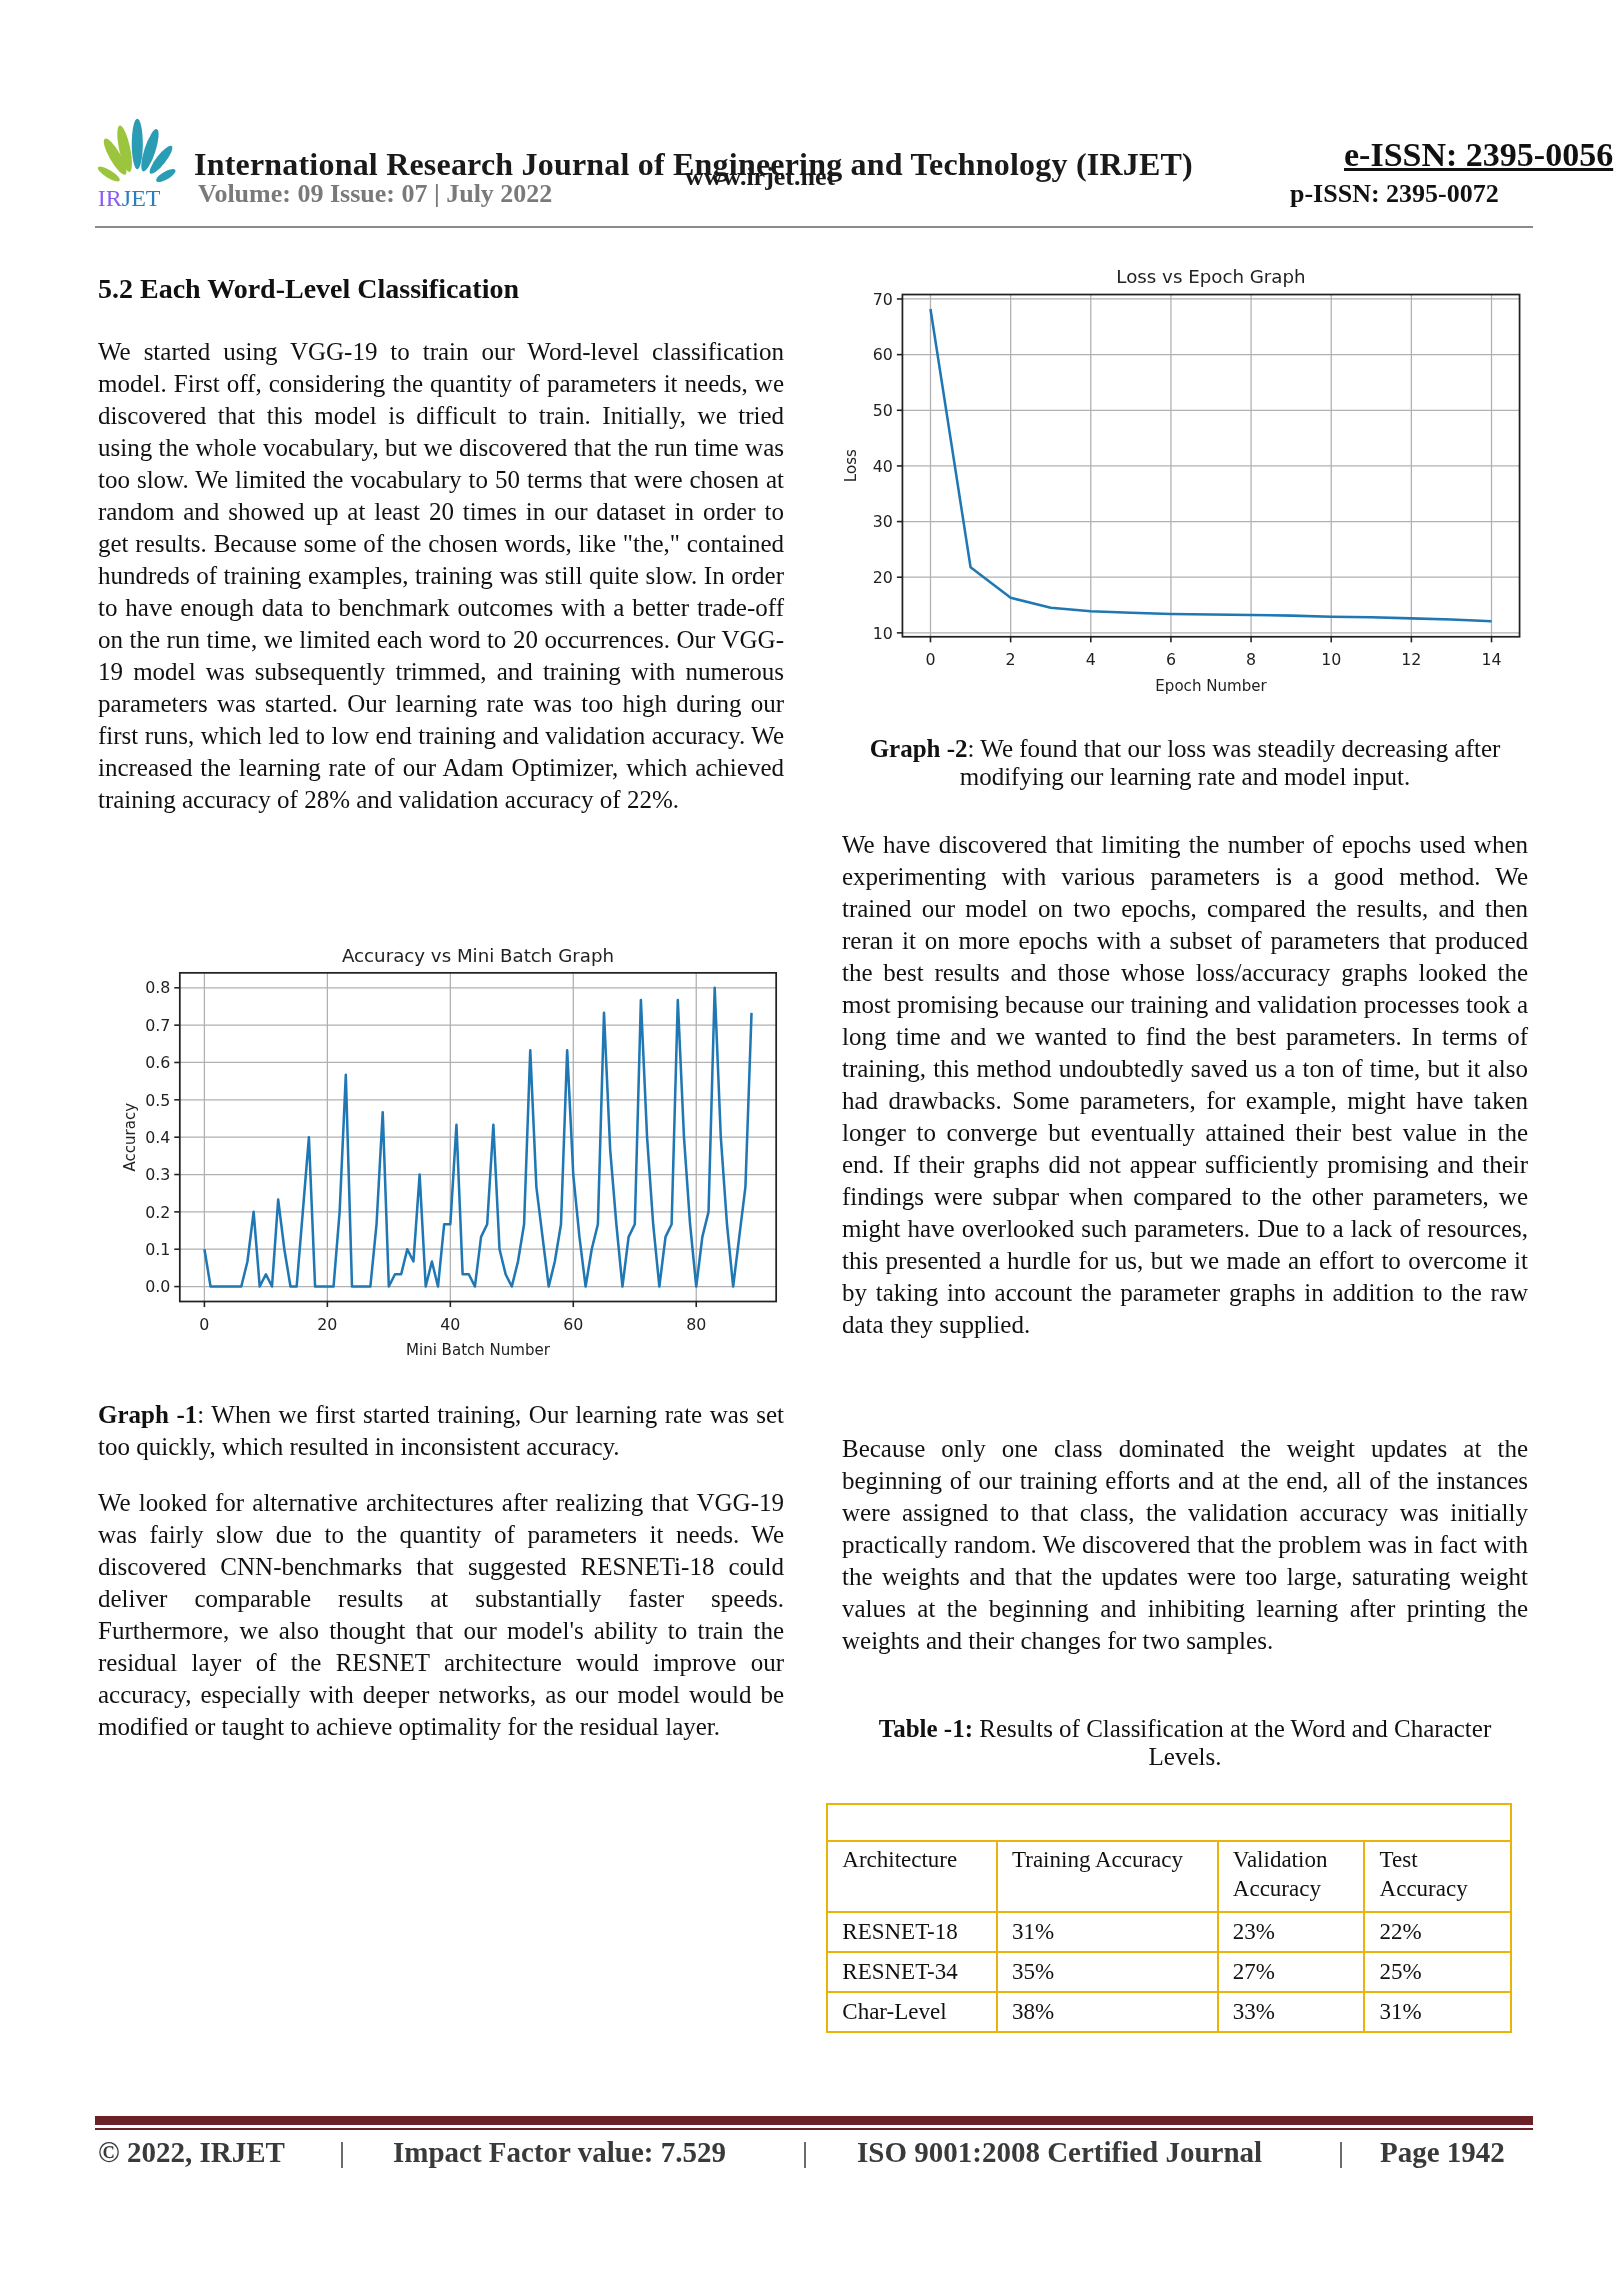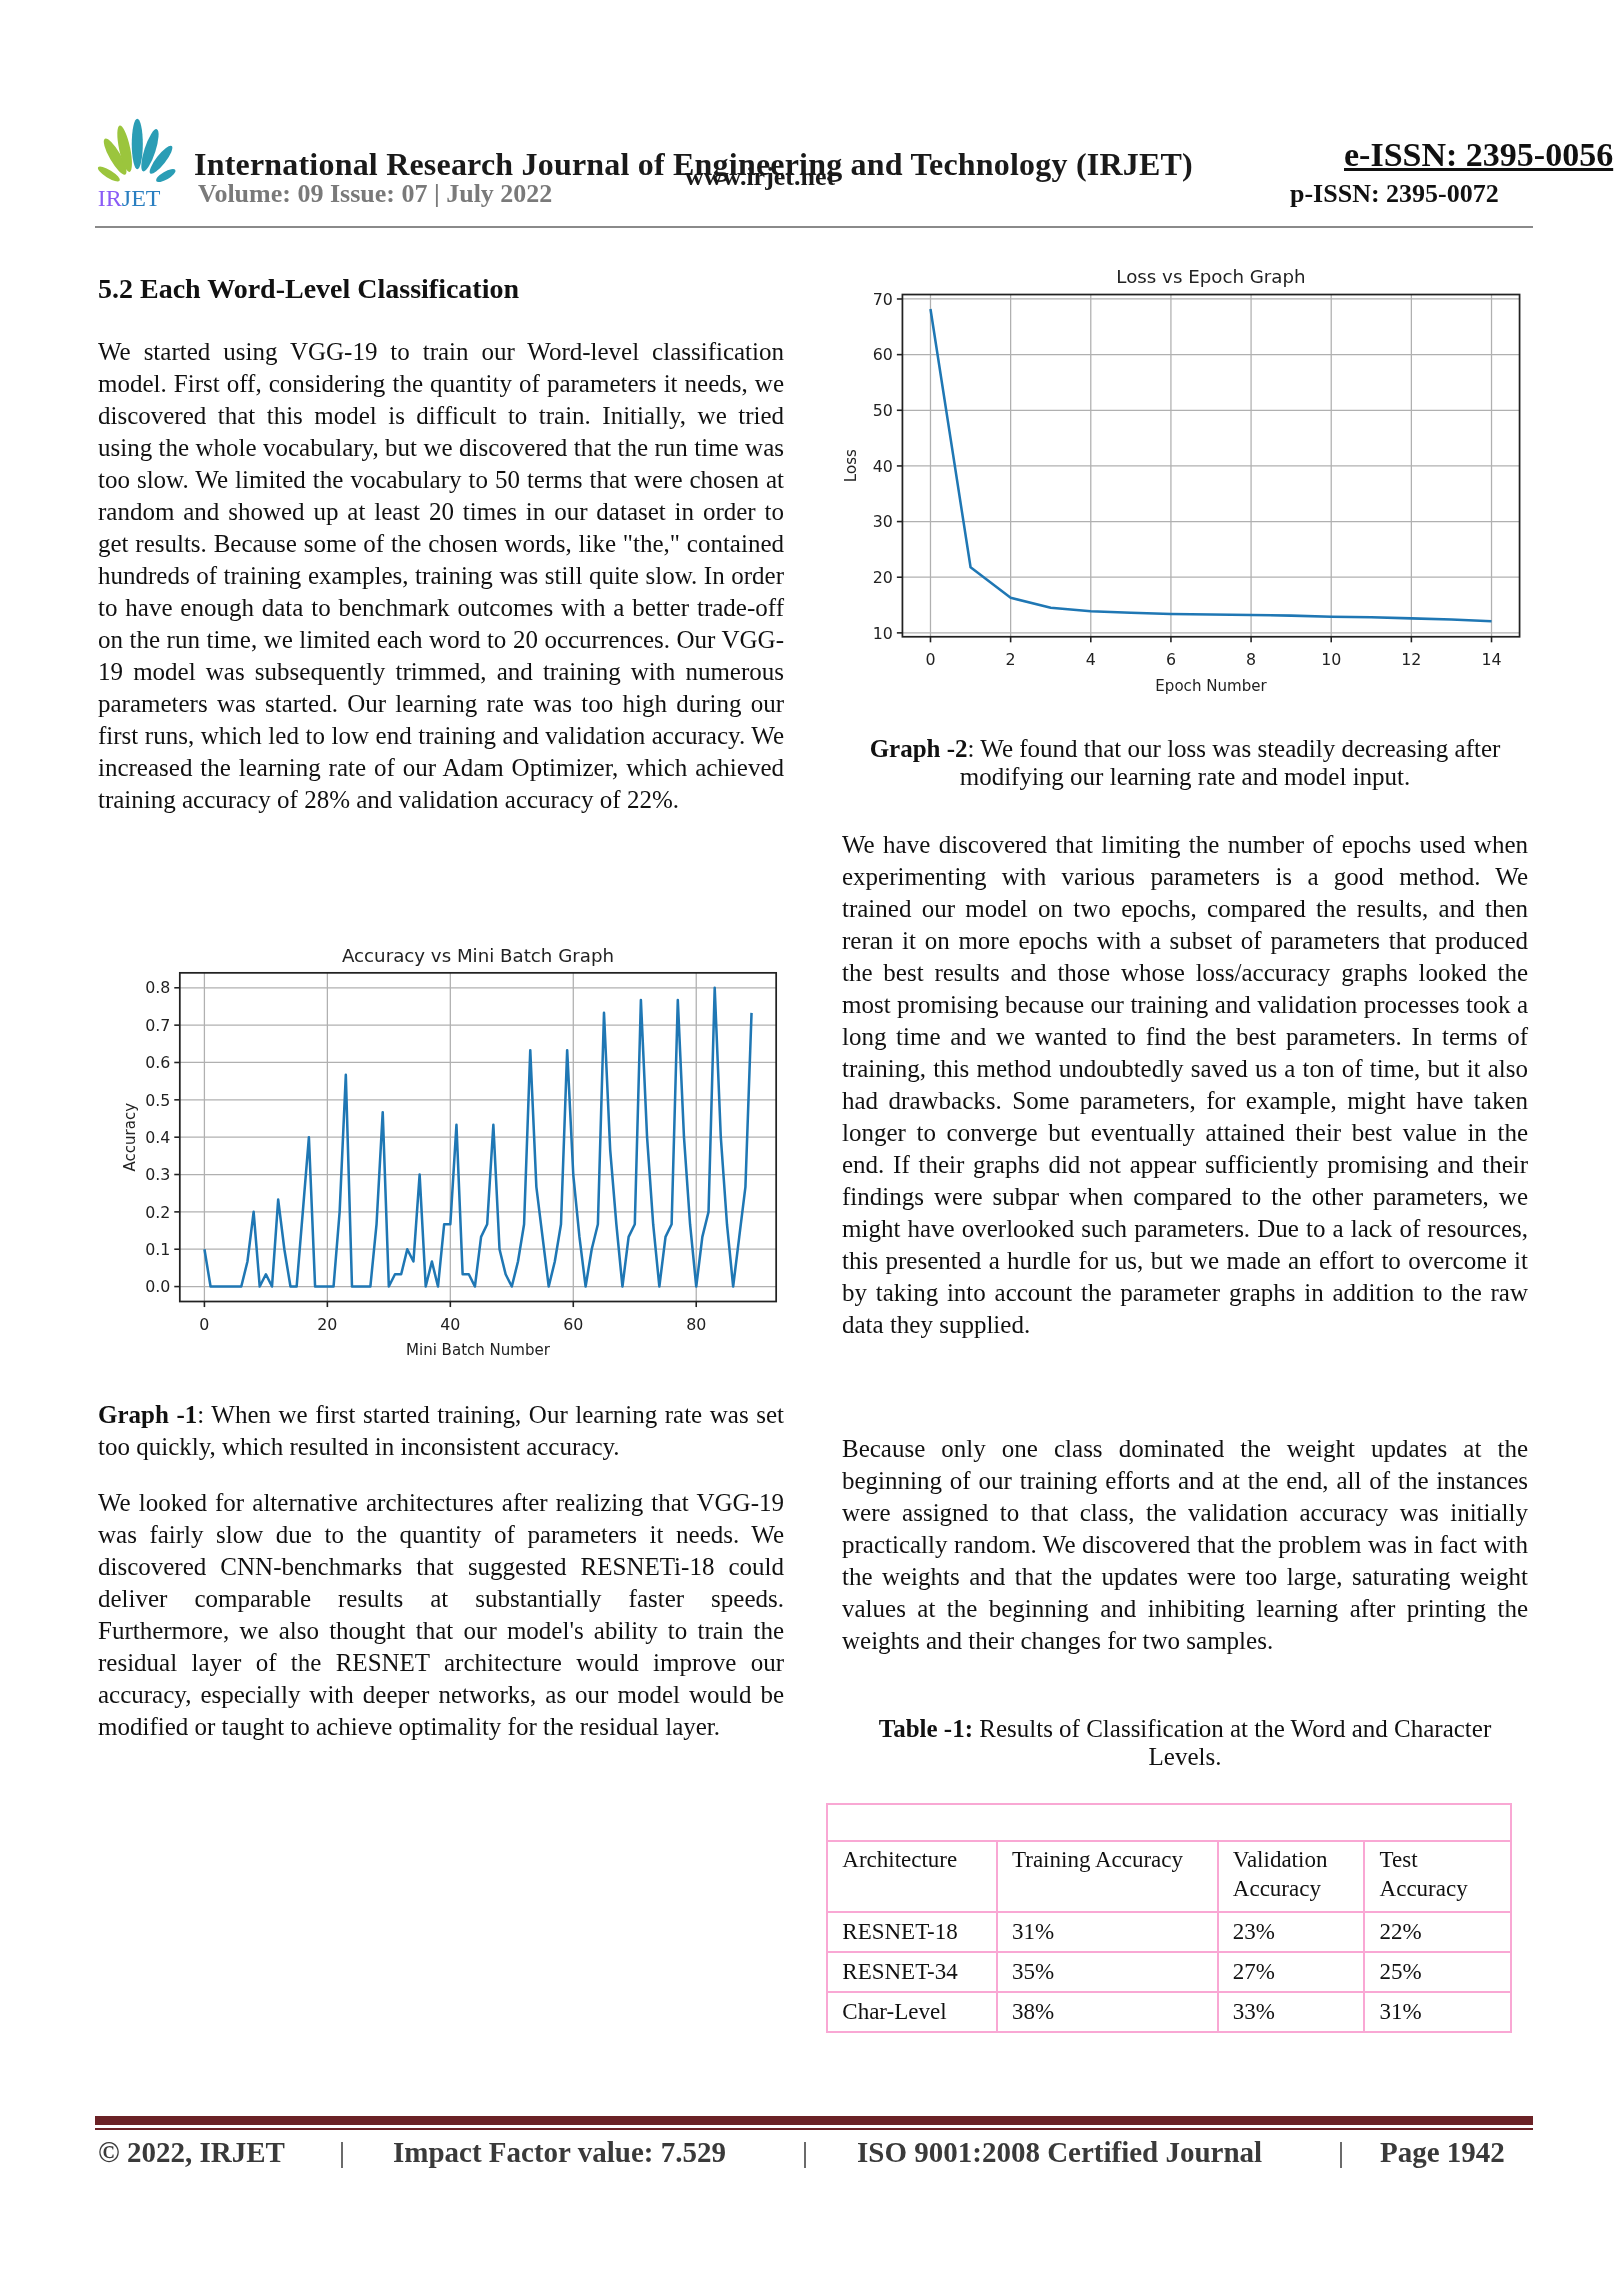--- a/index.html
+++ b/index.html
@@ -24,21 +24,21 @@
   .heading { font-size:28px; font-weight:bold; line-height:32px; }
   .caption { text-align:center; font-size:25px; line-height:28px; }
   .caption b { font-weight:bold; }
   .caption-left { text-align:justify; }
 
   
   svg text { font-family:"DejaVu Sans","Liberation Sans",sans-serif; fill:#222; }
 
   
   table.res { border-collapse:collapse; font-size:23px; }
-  table.res td { border:2px solid #f9a8d4; padding:4.8px 14.3px 4.8px 14.3px; vertical-align:top; line-height:28.5px; }
+  table.res td { border:2px solid #eab308; padding:4.8px 14.3px 4.8px 14.3px; vertical-align:top; line-height:28.5px; }
   table.res tr.blank td { height:25px; }
 
   
   .foot-rule1 { left:95px; top:2116px; width:1438px; height:8.7px; background:#6b2226; }
   .foot-rule2 { left:95px; top:2128px; width:1438px; height:2.4px; background:#6b2226; }
   .footer { top:2136px; font-size:29px; font-weight:bold; color:#3a3a3a; white-space:nowrap; }
   .sep { top:2135px; font-size:30px; color:#3a3a3a; }
 </style>
 </head>
 <body>

